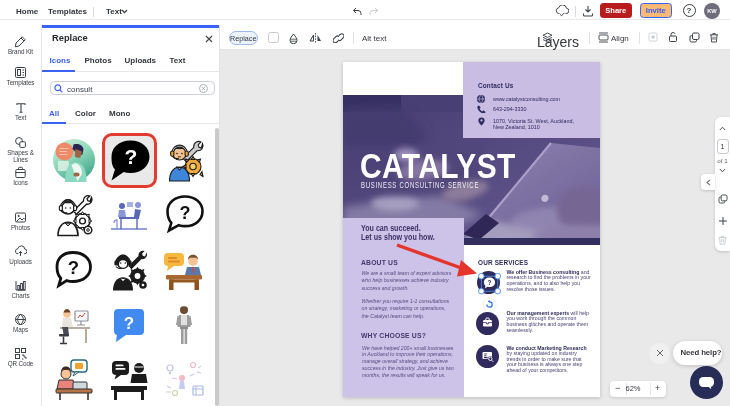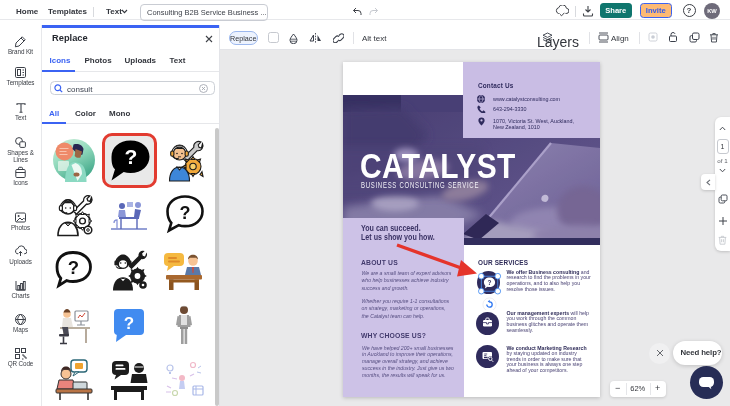--- a/index.html
+++ b/index.html
@@ -13,39 +13,38 @@
 <body>
 
 <div class="a" style="left:0;top:0;width:730px;height:20px;background:#fff;border-bottom:1px solid #e7e8eb;z-index:30">
   <div class="a" style="left:16px;top:7px;font-size:8px;font-weight:700;color:#33363d">Home</div>
   <div class="a" style="left:48px;top:7px;font-size:8px;font-weight:700;color:#33363d">Templates</div>
   <div class="a" style="left:93px;top:7px;width:1px;height:10px;background:#d8dade"></div>
   <div class="a" style="left:106px;top:7px;font-size:8px;font-weight:700;color:#33363d">Text</div>
   <svg class="a" style="left:121px;top:9px" width="7" height="5" viewBox="0 0 7 5">
       <path d="M1 1l2.5 2.6L6 1" stroke="#33363d" stroke-width="1.1" fill="none"></path>
     </svg>
-  <div class="a" style="left:140px;top:3.5px;width:128px;height:17px;border:1px solid #c9ccd3;border-radius:4px;font-size:7.5px;color:#3f434b;line-height:15px;padding-left:6px;white-space:nowrap;overflow:hidden">Consulting B2B Service Business ...</div>
   <svg class="a" style="left:352px;top:7px" width="10" height="9" viewBox="0 0 10 9">
       <path d="M4 1L1.5 3.5 4 6" stroke="#3f4248" stroke-width="1" fill="none"></path>
       <path d="M1.5 3.5h4.5a3 3 0 013 3v1.5" stroke="#3f4248" stroke-width="1" fill="none"></path>
     </svg>
   <svg class="a" style="left:369px;top:7px" width="10" height="9" viewBox="0 0 10 9">
       <path d="M6 1l2.5 2.5L6 6" stroke="#c6c9cf" stroke-width="1" fill="none"></path>
       <path d="M8.5 3.5H4a3 3 0 00-3 3v1.5" stroke="#c6c9cf" stroke-width="1" fill="none"></path>
     </svg>
   <svg class="a" style="left:555px;top:4.5px" width="14" height="12" viewBox="0 0 14 12">
       <path d="M10.5 8.5h.6a2.6 2.6 0 00.4-5.2 4 4 0 00-7.8-.6A3 3 0 003.5 8.5h1" stroke="#3f4248" stroke-width="1" fill="none"></path>
       <path d="M5 9.3l1.6 1.5 2.8-3" stroke="#3f4248" stroke-width="1" fill="none"></path>
     </svg>
   <div class="a" style="left:575px;top:6px;width:1px;height:11px;background:#d8dade"></div>
   <svg class="a" style="left:582px;top:5px" width="12" height="12" viewBox="0 0 12 12">
       <path d="M6 1v6M3.5 4.5L6 7l2.5-2.5" stroke="#3f4248" stroke-width="1.1" fill="none"></path>
       <path d="M1.5 8.5v1.5a1 1 0 001 1h7a1 1 0 001-1V8.5" stroke="#3f4248" stroke-width="1.1" fill="none"></path>
     </svg>
-  <div class="a" style="left:600px;top:3px;width:31.5px;height:15px;background:#0f766e;border-radius:3.5px;color:#fff;font-size:7.6px;font-weight:700;text-align:center;line-height:15px">Share</div>
+  <div class="a" style="left:600px;top:3px;width:31.5px;height:15px;background:#b91c1c;border-radius:3.5px;color:#fff;font-size:7.6px;font-weight:700;text-align:center;line-height:15px">Share</div>
   <div class="a" style="left:640px;top:3px;width:31.5px;height:15px;background:#fdba74;border:1px solid #3b63f3;border-radius:3.5px;color:#2f5bf0;font-size:7.6px;font-weight:700;text-align:center;line-height:13px">Invite</div>
   <div class="a" style="left:682.5px;top:4px;width:13px;height:13px;border:1.2px solid #3a3d44;border-radius:50%;color:#3a3d44;font-size:8px;font-weight:700;text-align:center;line-height:11px">?</div>
   <div class="a" style="left:704px;top:2.5px;width:16px;height:16px;background:#6e6b7a;border-radius:50%;color:#fff;font-size:5.8px;font-weight:700;text-align:center;line-height:16px">KW</div>
 </div>
 
 <div class="a" style="left:0;top:25px;width:42px;height:381px;background:#fff;border-right:1px solid #e7e8eb;z-index:20">
   <div class="si" style="top:10px">
       <svg width="13" height="13" viewBox="0 0 13 13">
         <path d="M8.2 1.8l3 3L5 11l-3.6.8L2 8z" stroke="#3d4149" stroke-width="1" fill="none"></path>
         <path d="M7 3l3 3" stroke="#3d4149" stroke-width="1"></path>
@@ -566,16 +565,16 @@
   <div class="a" style="left:470px;top:341px;width:33px;height:33px;background:#272d56;border-radius:50%">
     <svg class="a" style="left:9px;top:11px" width="15" height="13" viewBox="0 0 15 13">
         <rect x="0" y="0" width="15" height="10" rx="4.2" fill="#fff"></rect>
         <path d="M9.5 9.8l2.8 2.4-.6-2.6z" fill="#fff"></path>
       </svg>
   </div>
   <div class="a" style="left:390px;top:355.5px;width:55.5px;height:16px;background:#fff;border-radius:4px;box-shadow:0 1px 3px rgba(0,0,0,.15)">
     <div class="a" style="left:15.5px;top:2px;width:1px;height:12px;background:#e5e6e9"></div>
     <div class="a" style="left:40px;top:2px;width:1px;height:12px;background:#e5e6e9"></div>
     <div class="a" style="left:0;top:0;width:15.5px;text-align:center;font-size:9px;color:#37393f;line-height:15px">−</div>
-    <div class="a" style="left:15.5px;top:0;width:24.5px;text-align:center;font-size:7.5px;color:#37393f;line-height:16px">62%</div>
+    <div class="a" style="left:15.5px;top:0;width:24.5px;text-align:left;font-size:7.5px;color:#37393f;line-height:16px">62%</div>
     <div class="a" style="left:40px;top:0;width:15.5px;text-align:center;font-size:9px;color:#37393f;line-height:15px">+</div>
   </div>
 </div>
 
 </body></html>

